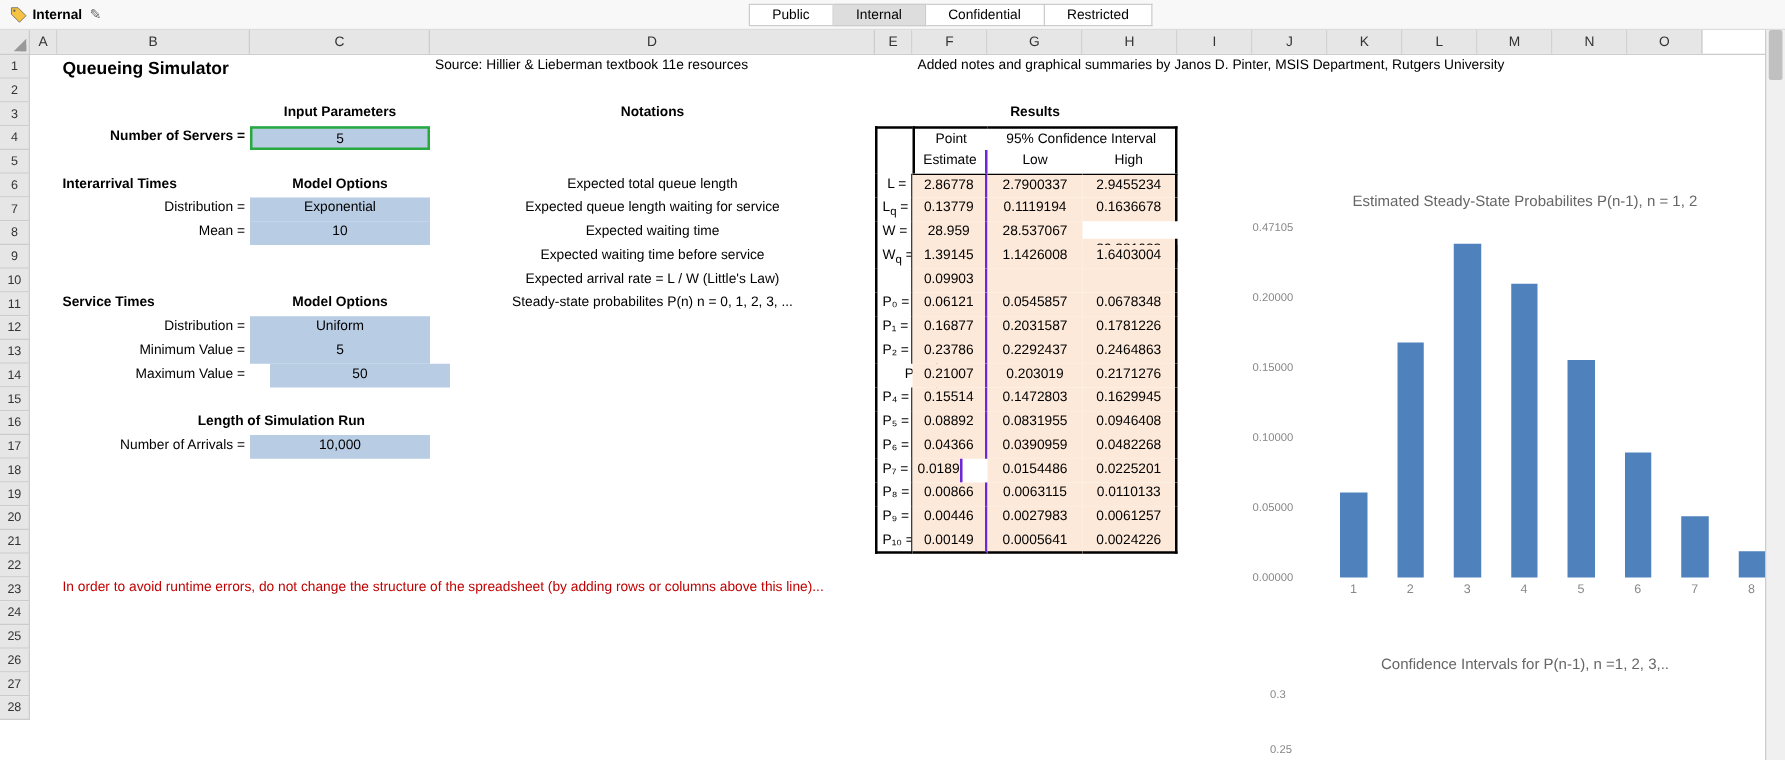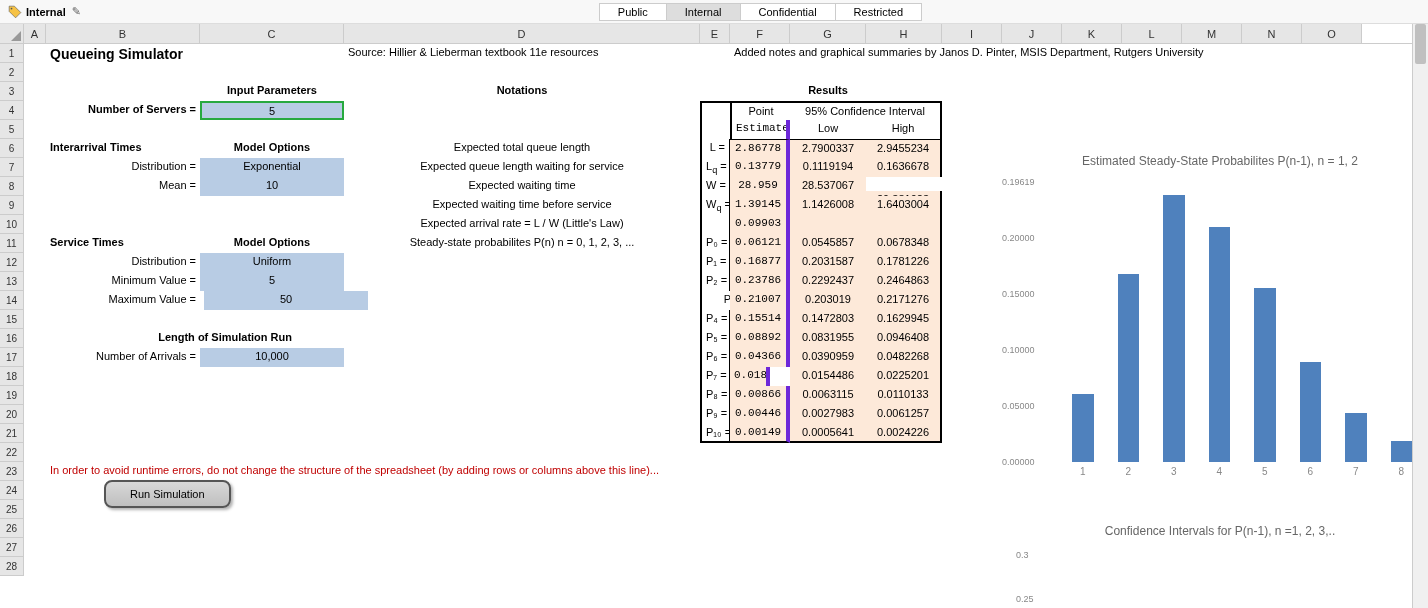--- a/index.html
+++ b/index.html
@@ -25,21 +25,21 @@
 .cell { position: absolute; height: 19px; font-size: 11px; padding: 2px 4px; overflow: hidden; white-space: nowrap; }
 .cell.bold { font-weight: bold; }
 .cell.center { text-align: center; }
 .cell.right { text-align: right; }
 .cell.blue-input { background: #b8cce4; text-align:center; }
 .cell.selected { border: 2px solid #27a93f; }
 .cell.red { color: #c00000; }
 .cell.peach { background: #fde9d9; }
 
 .result-notation { border-right: 1px solid #000; border-left: 1px solid #000; text-align: right; }
-.result-val { border-right: 4px solid #6d28d9; font-family: Liberation Mono, monospace; }
+.result-val { border-right: 2px solid #6d28d9; }
 .tbl-top { border-top: 2px solid #000; }
 .tbl-bottom { border-bottom: 2px solid #000; }
 .tbl-left { border-left: 2px solid #000; }
 .tbl-right { border-right: 2px solid #000; }
 
 .run-btn { position: absolute; background: linear-gradient(#d8d8d8,#bfbfbf); border: 2px solid #555; border-radius: 8px; padding: 6px 24px; font-size: 11px; cursor: pointer; box-shadow: 2px 2px 3px rgba(0,0,0,.3); }
 
 .chart-area { position: absolute; background: #fff; }
 .chart-title { text-align: center; font-size: 12px; color: #666; margin-bottom: 4px; }
 .bars { display: flex; align-items: flex-end; height: 290px; position: relative; padding: 0 6px; }
@@ -152,21 +152,21 @@
           <div class="cell center" style="left: 320px; top: 152px; width: 356px;">Expected waiting time before service</div>
           <div class="cell center" style="left: 320px; top: 171px; width: 356px;">Expected arrival rate = L / W (Little's Law)</div>
           <div class="cell center" style="left: 320px; top: 190px; width: 356px;">Steady-state probabilites P(n) n = 0, 1, 2, 3, ...</div>
           <div class="cell bold" style="left: 22px; top: 190px; width: 154px;">Service Times</div>
           <div class="cell bold center" style="left: 176px; top: 190px; width: 144px;">Model Options</div>
           <div class="cell right" style="left: 22px; top: 209px; width: 154px;">Distribution =</div>
           <div class="cell blue-input" style="left: 176px; top: 209px; width: 144px;">Uniform</div>
           <div class="cell right" style="left: 22px; top: 228px; width: 154px;">Minimum Value =</div>
           <div class="cell blue-input" style="left: 176px; top: 228px; width: 144px;">5</div>
           <div class="cell right" style="left: 22px; top: 247px; width: 154px;">Maximum Value =</div>
-          <div class="cell blue-input" style="left: 180px; top: 247px; width: 164px;">50</div>
+          <div class="cell blue-input" style="left: 192px; top: 247px; width: 144px;">50</div>
           <div class="cell bold" style="left: 22px; top: 285px; width: 250px; text-align: right;">Length of Simulation Run</div>
           <div class="cell right" style="left: 22px; top: 304px; width: 154px;">Number of Arrivals =</div>
           <div class="cell blue-input" style="left: 176px; top: 304px; width: 144px;">10,000</div>
           <div class="cell right result-notation" style="left: 676px; top: 95px; width: 30px; border-left: 2px solid rgb(0, 0, 0);">L =</div>
           <div class="cell center peach result-val" style="left: 706px; top: 95px; width: 60px; border-top: 1px solid rgb(0, 0, 0);">2.86778</div>
           <div class="cell center peach" style="left: 766px; top: 95px; width: 76px; border-top: 1px solid rgb(0, 0, 0);">2.7900337</div>
           <div class="cell center peach tbl-right" style="left: 842px; top: 95px; width: 76px; border-top: 1px solid rgb(0, 0, 0);">2.9455234</div>
           <div class="cell right result-notation" style="left: 676px; top: 114px; width: 30px; border-left: 2px solid rgb(0, 0, 0);">L<sub>q</sub> =</div>
           <div class="cell center peach result-val" style="left: 706px; top: 114px; width: 60px;">0.13779</div>
           <div class="cell center peach" style="left: 766px; top: 114px; width: 76px;">0.1119194</div>
@@ -223,32 +223,31 @@
           <div class="cell center peach result-val" style="left: 706px; top: 361px; width: 60px;">0.00446</div>
           <div class="cell center peach" style="left: 766px; top: 361px; width: 76px;">0.0027983</div>
           <div class="cell center peach tbl-right" style="left: 842px; top: 361px; width: 76px;">0.0061257</div>
           <div class="cell right result-notation tbl-bottom" style="left: 676px; top: 380px; width: 30px; border-left: 2px solid rgb(0, 0, 0); border-bottom: 2px solid rgb(0, 0, 0);">P₁₀ =</div>
           <div class="cell center peach result-val tbl-bottom" style="left: 706px; top: 380px; width: 60px;">0.00149</div>
           <div class="cell center peach tbl-bottom" style="left: 766px; top: 380px; width: 76px;">0.0005641</div>
           <div class="cell center peach tbl-right tbl-bottom" style="left: 842px; top: 380px; width: 76px;">0.0024226</div>
           <div class="cell red" style="left: 22px; top: 418px; width: 900px;">In order to avoid runtime errors, do not change the structure of the spreadsheet (by adding rows or columns above this line)...</div>
         </div>
 
-      <button class="run-btn" style="left:80px; top:436px;">Run Simulation</button>
 
       <div class="chart-area" style="left:986px; top:110px; width:420px;">
         <div class="chart-title">Estimated Steady-State Probabilites P(n-1), n = 1, 2</div>
         <div style="position:relative;">
           <div id="yticks" style="position:absolute; left:-8px; top:0; height:290px; width:48px;">
               <span class="ylbl" style="bottom: -5px; left: 0px;">0.00000</span>
               <span class="ylbl" style="bottom: 51px; left: 0px;">0.05000</span>
               <span class="ylbl" style="bottom: 107px; left: 0px;">0.10000</span>
               <span class="ylbl" style="bottom: 163px; left: 0px;">0.15000</span>
               <span class="ylbl" style="bottom: 219px; left: 0px;">0.20000</span>
-              <span class="ylbl" style="bottom: 275px; left: 0px;">0.19619</span>
+              <span class="ylbl" style="bottom: 275px; left: 0px;">0.47105</span>
             </div>
           <div class="bars" id="bars" style="margin-left:44px;">
               <div class="bar" style="height: 68.32px;"></div>
               <div class="bar" style="height: 188.16px;"></div>
               <div class="bar" style="height: 266.56px;"></div>
               <div class="bar" style="height: 235.2px;"></div>
               <div class="bar" style="height: 173.6px;"></div>
               <div class="bar" style="height: 99.68px;"></div>
               <div class="bar" style="height: 49.28px;"></div>
               <div class="bar" style="height: 21.28px;"></div>

